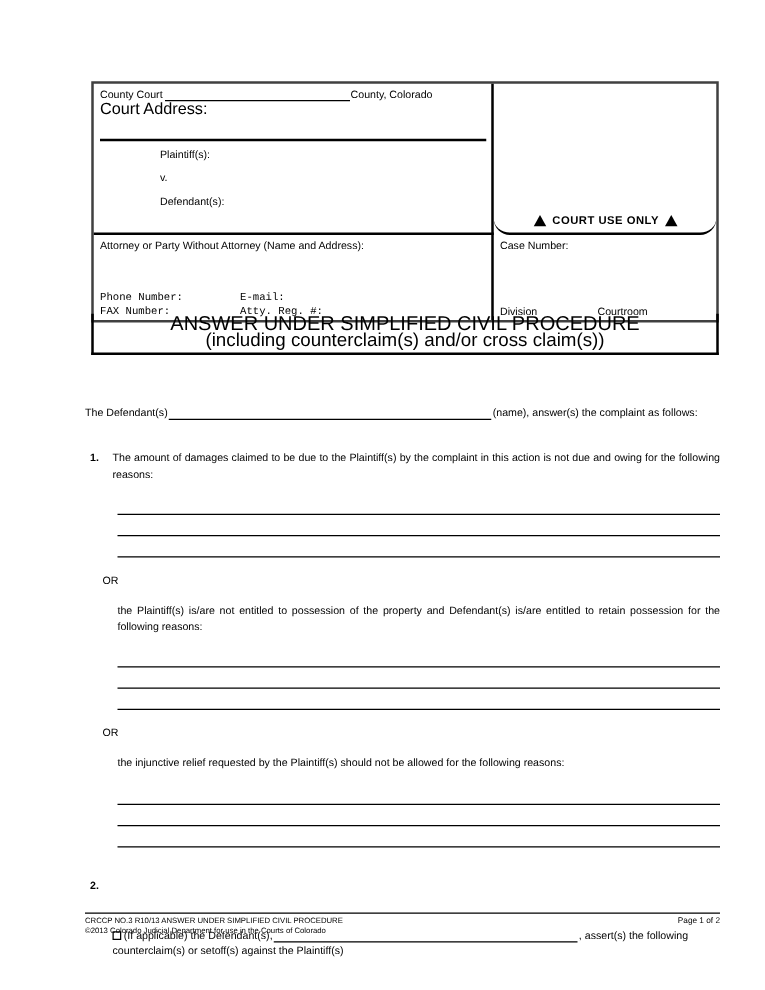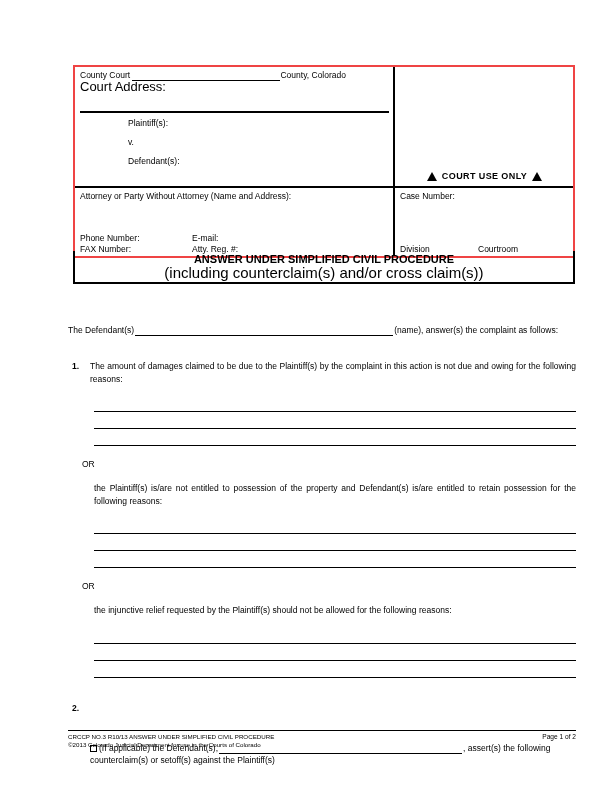--- a/index.html
+++ b/index.html
@@ -22,40 +22,41 @@
     width: 612px;
     height: 792px;
   }
 
   
   .caption-table {
     position: absolute;
     left: 73px;
     top: 65px;
     width: 502px;
-    border: 2px solid #ef4444;
+    border: 2px solid #404040;
     border-collapse: collapse;
     box-sizing: border-box;
   }
   .caption-row {
     display: flex;
     width: 100%;
     box-sizing: border-box;
   }
   .cap-left {
     width: 320px;
     box-sizing: border-box;
     border-right: 2px solid #000;
     padding: 2px 4px 2px 5px;
   }
   .cap-right {
     width: 178px;
     box-sizing: border-box;
     padding: 2px 4px 2px 5px;
     position: relative;
+    border-radius: 13px;
   }
   .cap-sep-bottom { border-bottom: 2px solid #000; }
 
   .court-line {
     font-size: 8.5px;
     line-height: 12px;
     white-space: nowrap;
   }
   .blank-rule {
     display: inline-block;
@@ -120,20 +121,21 @@
   .atty-fields {
     position: absolute;
     left: 5px;
     bottom: 1px;
     width: 300px;
     font-size: 8.5px;
     line-height: 11px;
   }
   .atty-fields .fld-row {
     display: flex;
+    font-family: Liberation Mono, monospace;
   }
   .atty-fields .f1 { width: 112px; }
 
   .case-cell {
     height: 68px;
     position: relative;
   }
   .case-label {
     font-size: 8.5px;
     line-height: 12px;
@@ -155,22 +157,22 @@
     left: 73px;
     top: 251px;
     width: 502px;
     box-sizing: border-box;
     border: 2px solid #000;
     border-top: none;
     text-align: center;
     padding: 2px 0 3px 0;
   }
   .title-main {
-    font-size: 11px;
-    font-weight: bold;
+    font-size: 16px;
+    font-weight: normal;
     line-height: 13px;
   }
   .title-sub {
     font-size: 15px;
     font-weight: normal;
     line-height: 13px;
   }
 
   
   .body-area {

